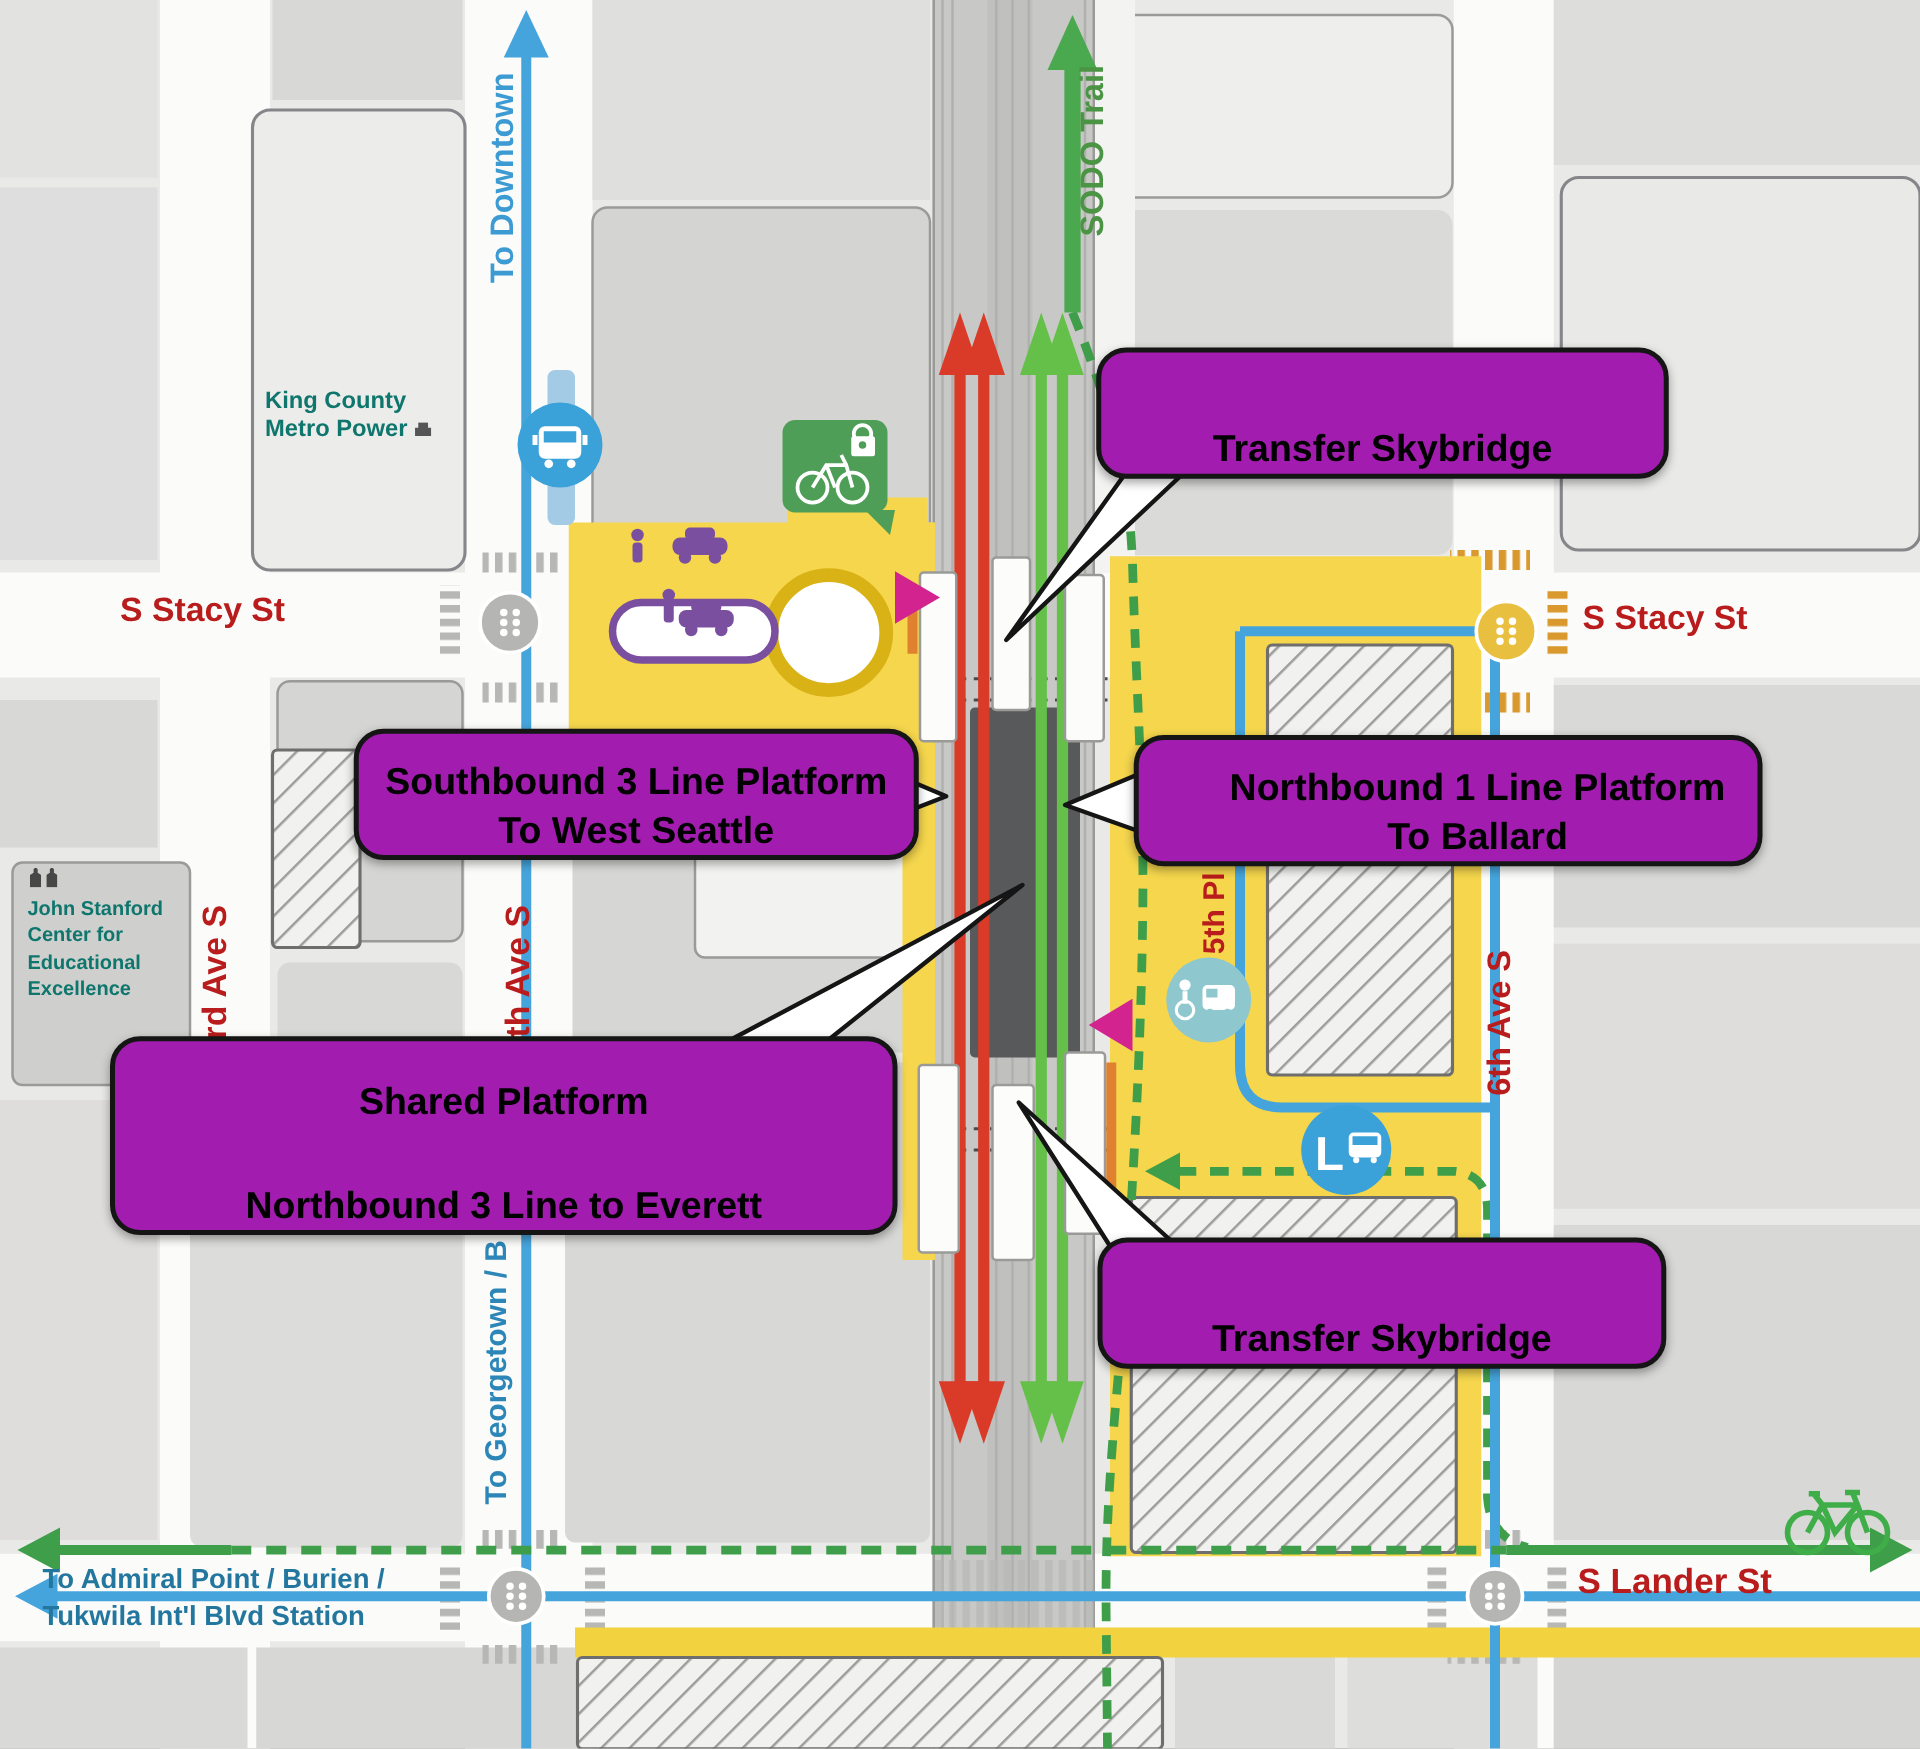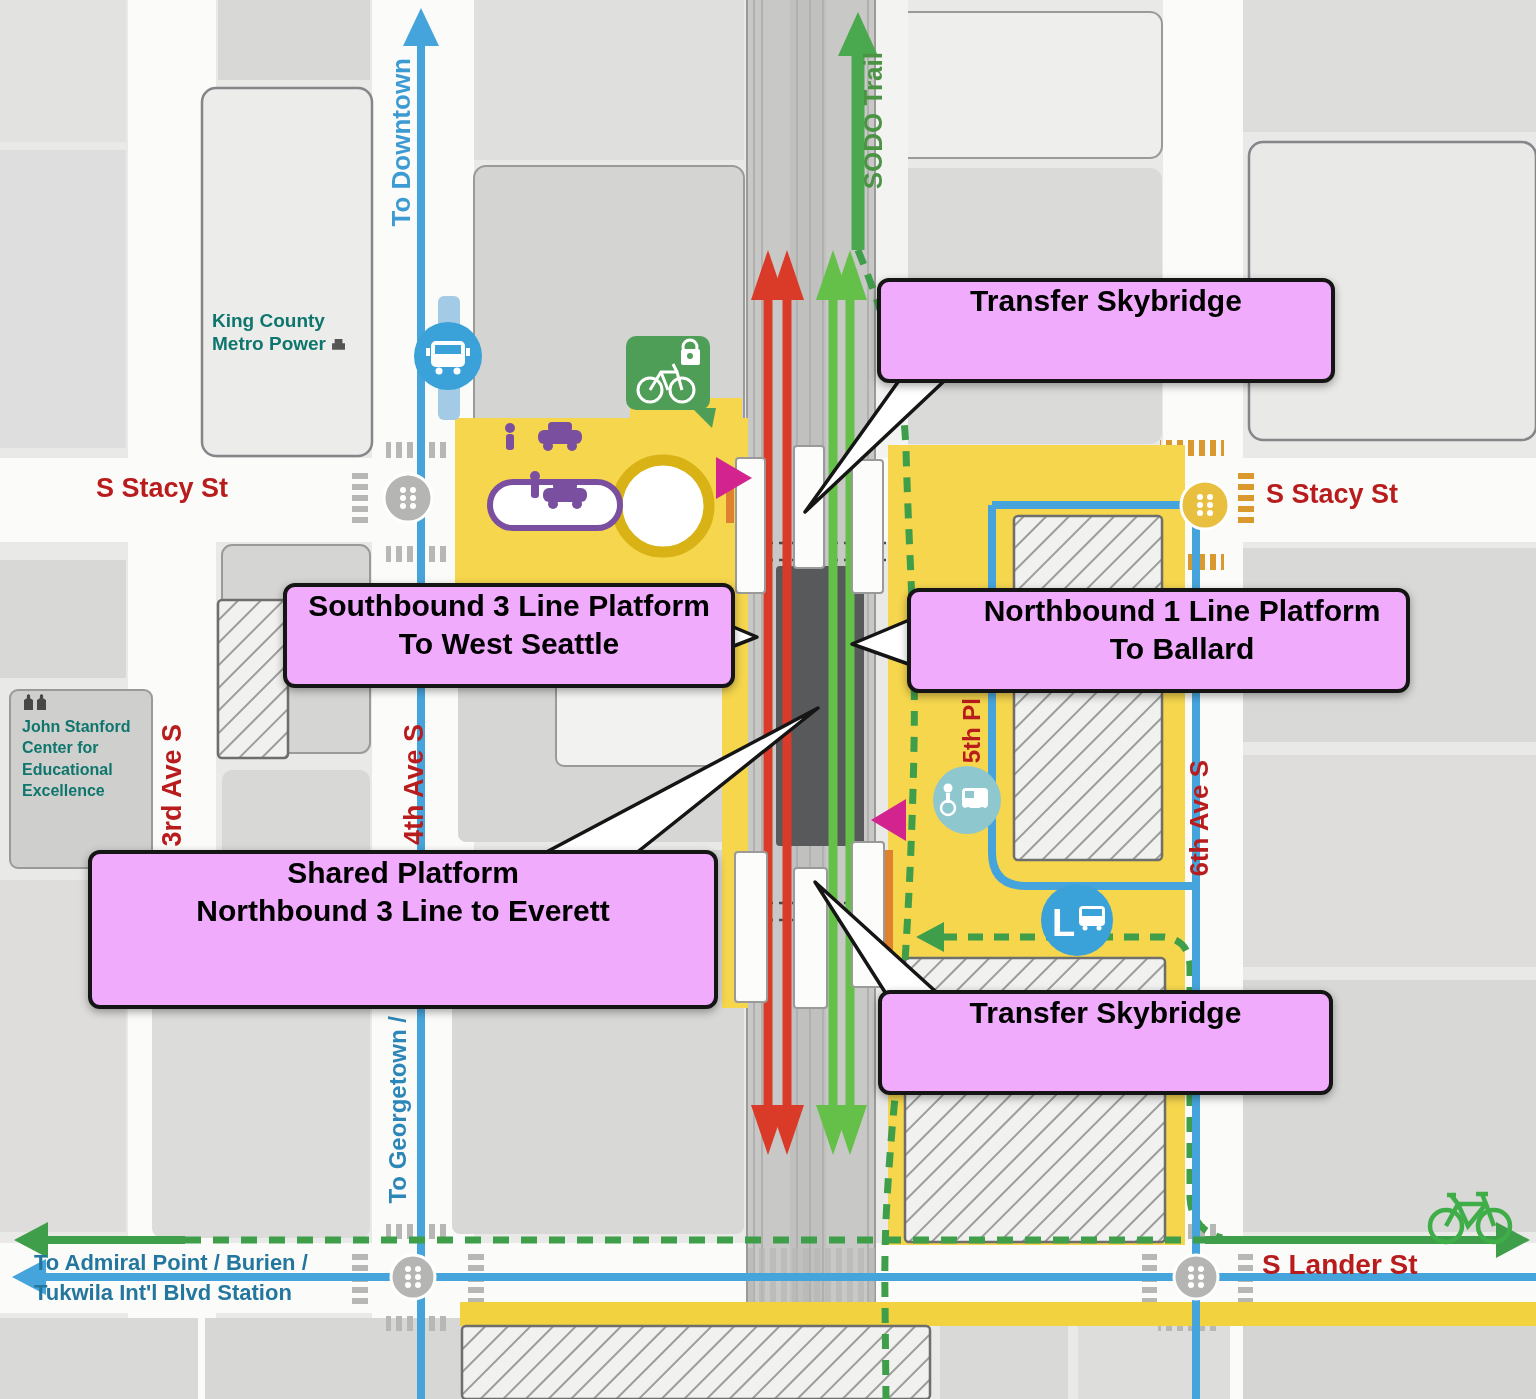--- a/index.html
+++ b/index.html
@@ -9,22 +9,22 @@
   }
   #map-svg{position:absolute;left:0;top:0;width:1536px;height:1399px;}
   .lbl{position:absolute;font-weight:bold;color:#b91c1c;white-space:nowrap;line-height:1.2;}
   .vlbl{writing-mode:vertical-rl;transform:rotate(180deg);}
   .blue-txt{color:#2d86b8;}
   .lightblue-txt{color:#3d9bd3;}
   .green-txt{color:#4a9444;}
   .teal-txt{color:#23779f;}
   .gray-txt{color:#0f766e;font-weight:600;}
   .callout{
-    position:absolute;background:#f0abfc;border:4px solid #151515;border-radius:12px;
-    display:flex;flex-direction:column;align-items:center;justify-content:flex-start;
+    position:absolute;background:#a21caf;border:4px solid #151515;border-radius:24px;
+    display:flex;flex-direction:column;align-items:center;justify-content:flex-end;
     text-align:center;font-weight:bold;font-size:30px;color:#000;
     box-shadow:0 3px 8px rgba(0,0,0,.35);line-height:1.28;z-index:30;
   }
   .bldg-icon{display:inline-block;width:13px;height:11px;background:#555;margin-left:6px;
     clip-path:polygon(0 100%,0 40%,20% 40%,20% 0,80% 0,80% 40%,100% 40%,100% 100%);}
   .person-icon{display:inline-block;width:9px;height:16px;background:#474747;margin:0 2px;
     clip-path:polygon(50% 0,68% 8%,68% 26%,100% 38%,100% 100%,0 100%,0 38%,32% 26%,32% 8%);}
   .z20{z-index:20;}
 </style>
 </head>
@@ -385,21 +385,21 @@
 <div class="callout" style="left:255px;top:583px;width:444px;height:97px;margin-left:28px;">
   <span>Southbound 3 Line Platform</span>
   <span>To West Seattle</span>
 </div>
 
 <div class="callout" style="left:907px;top:588px;width:448px;height:97px;padding-left:47px;">
   <span>Northbound 1 Line Platform</span>
   <span>To Ballard</span>
 </div>
 
-<div class="callout" style="left:88px;top:850px;width:622px;height:151px;">
+<div class="callout" style="left:88px;top:829px;width:622px;height:151px;gap:44px;">
   <span>Shared Platform</span>
   <span>Northbound 3 Line to Everett</span>
 </div>
 
 <div class="callout" style="left:878px;top:990px;width:447px;height:97px;">
   <span>Transfer Skybridge</span>
 </div>
 
 </div>
 

